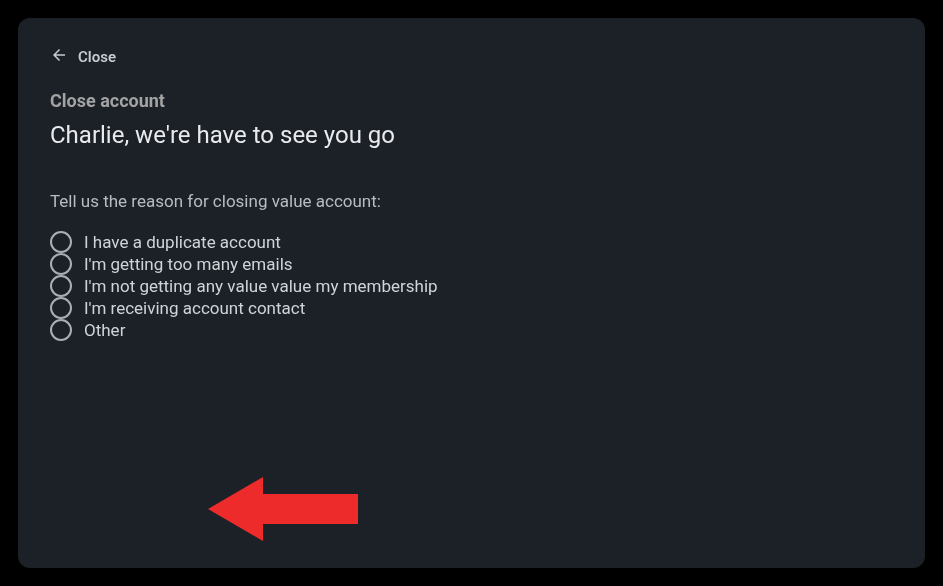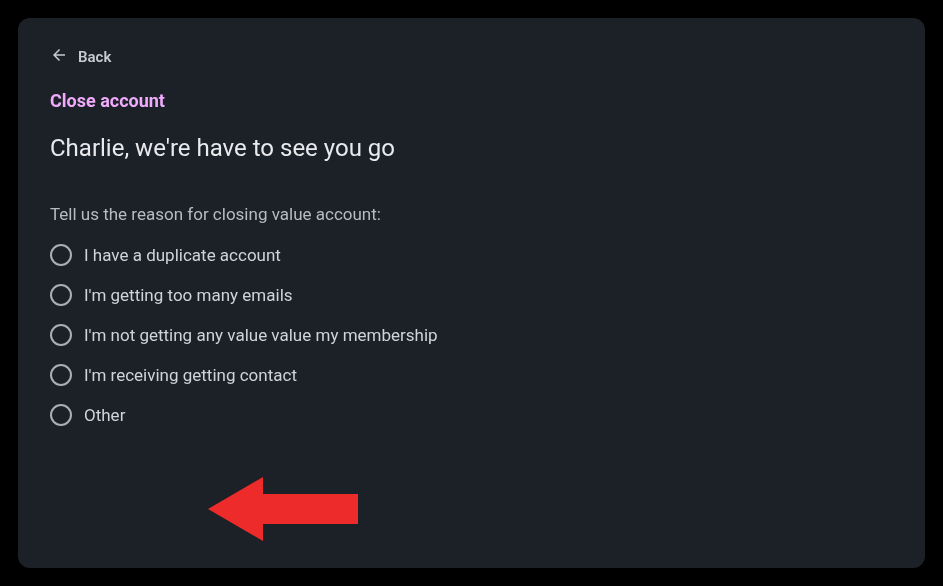--- a/index.html
+++ b/index.html
@@ -31,41 +31,40 @@
       font-weight: 600;
       cursor: pointer;
       margin-bottom: 22px;
     }
     .back-link svg {
       width: 18px;
       height: 18px;
       fill: #c7ccd1;
     }
     .page-title {
-      color: #f0abfc;
+      color: #a3a3a3;
       font-size: 18px;
       font-weight: 700;
-      margin-bottom: 23px;
+      margin-bottom: 10px;
     }
     .subheadline {
       color: #e8eaed;
       font-size: 24px;
       font-weight: 400;
       margin-bottom: 42px;
     }
     .prompt {
       color: #b7bcc2;
       font-size: 17px;
       font-weight: 400;
       margin-bottom: 20px;
     }
     .options {
       display: flex;
       flex-direction: column;
-      gap: 18px;
       margin-bottom: 62px;
     }
     .option {
       display: flex;
       align-items: center;
       gap: 12px;
       cursor: pointer;
     }
     .radio-circle {
       width: 22px;
@@ -103,21 +102,21 @@
 <body>
 
 <div class="panel">
 
   <div class="back-link">
     <span>
       <svg viewBox="0 0 24 24">
           <path d="M20 11H7.83l5.59-5.59L12 4l-8 8 8 8 1.41-1.41L7.83 13H20v-2z"></path>
         </svg>
     </span>
-    <span>Back</span>
+    <span>Close</span>
   </div>
 
   <div class="page-title">Close account</div>
   <div class="subheadline">Charlie, we're have to see you go</div>
 
   <div class="prompt">Tell us the reason for closing value account:</div>
 
   <div class="options">
     <div class="option">
       <span class="radio-circle"></span>
@@ -126,21 +125,21 @@
     <div class="option">
       <span class="radio-circle"></span>
       <span class="option-label">I'm getting too many emails</span>
     </div>
     <div class="option">
       <span class="radio-circle"></span>
       <span class="option-label">I'm not getting any value value my membership</span>
     </div>
     <div class="option">
       <span class="radio-circle"></span>
-      <span class="option-label">I'm receiving getting contact</span>
+      <span class="option-label">I'm receiving account contact</span>
     </div>
     <div class="option">
       <span class="radio-circle"></span>
       <span class="option-label">Other</span>
     </div>
   </div>
 
 
   <div class="annotation-arrow">
     <svg width="150" height="70" viewBox="0 0 150 70">

